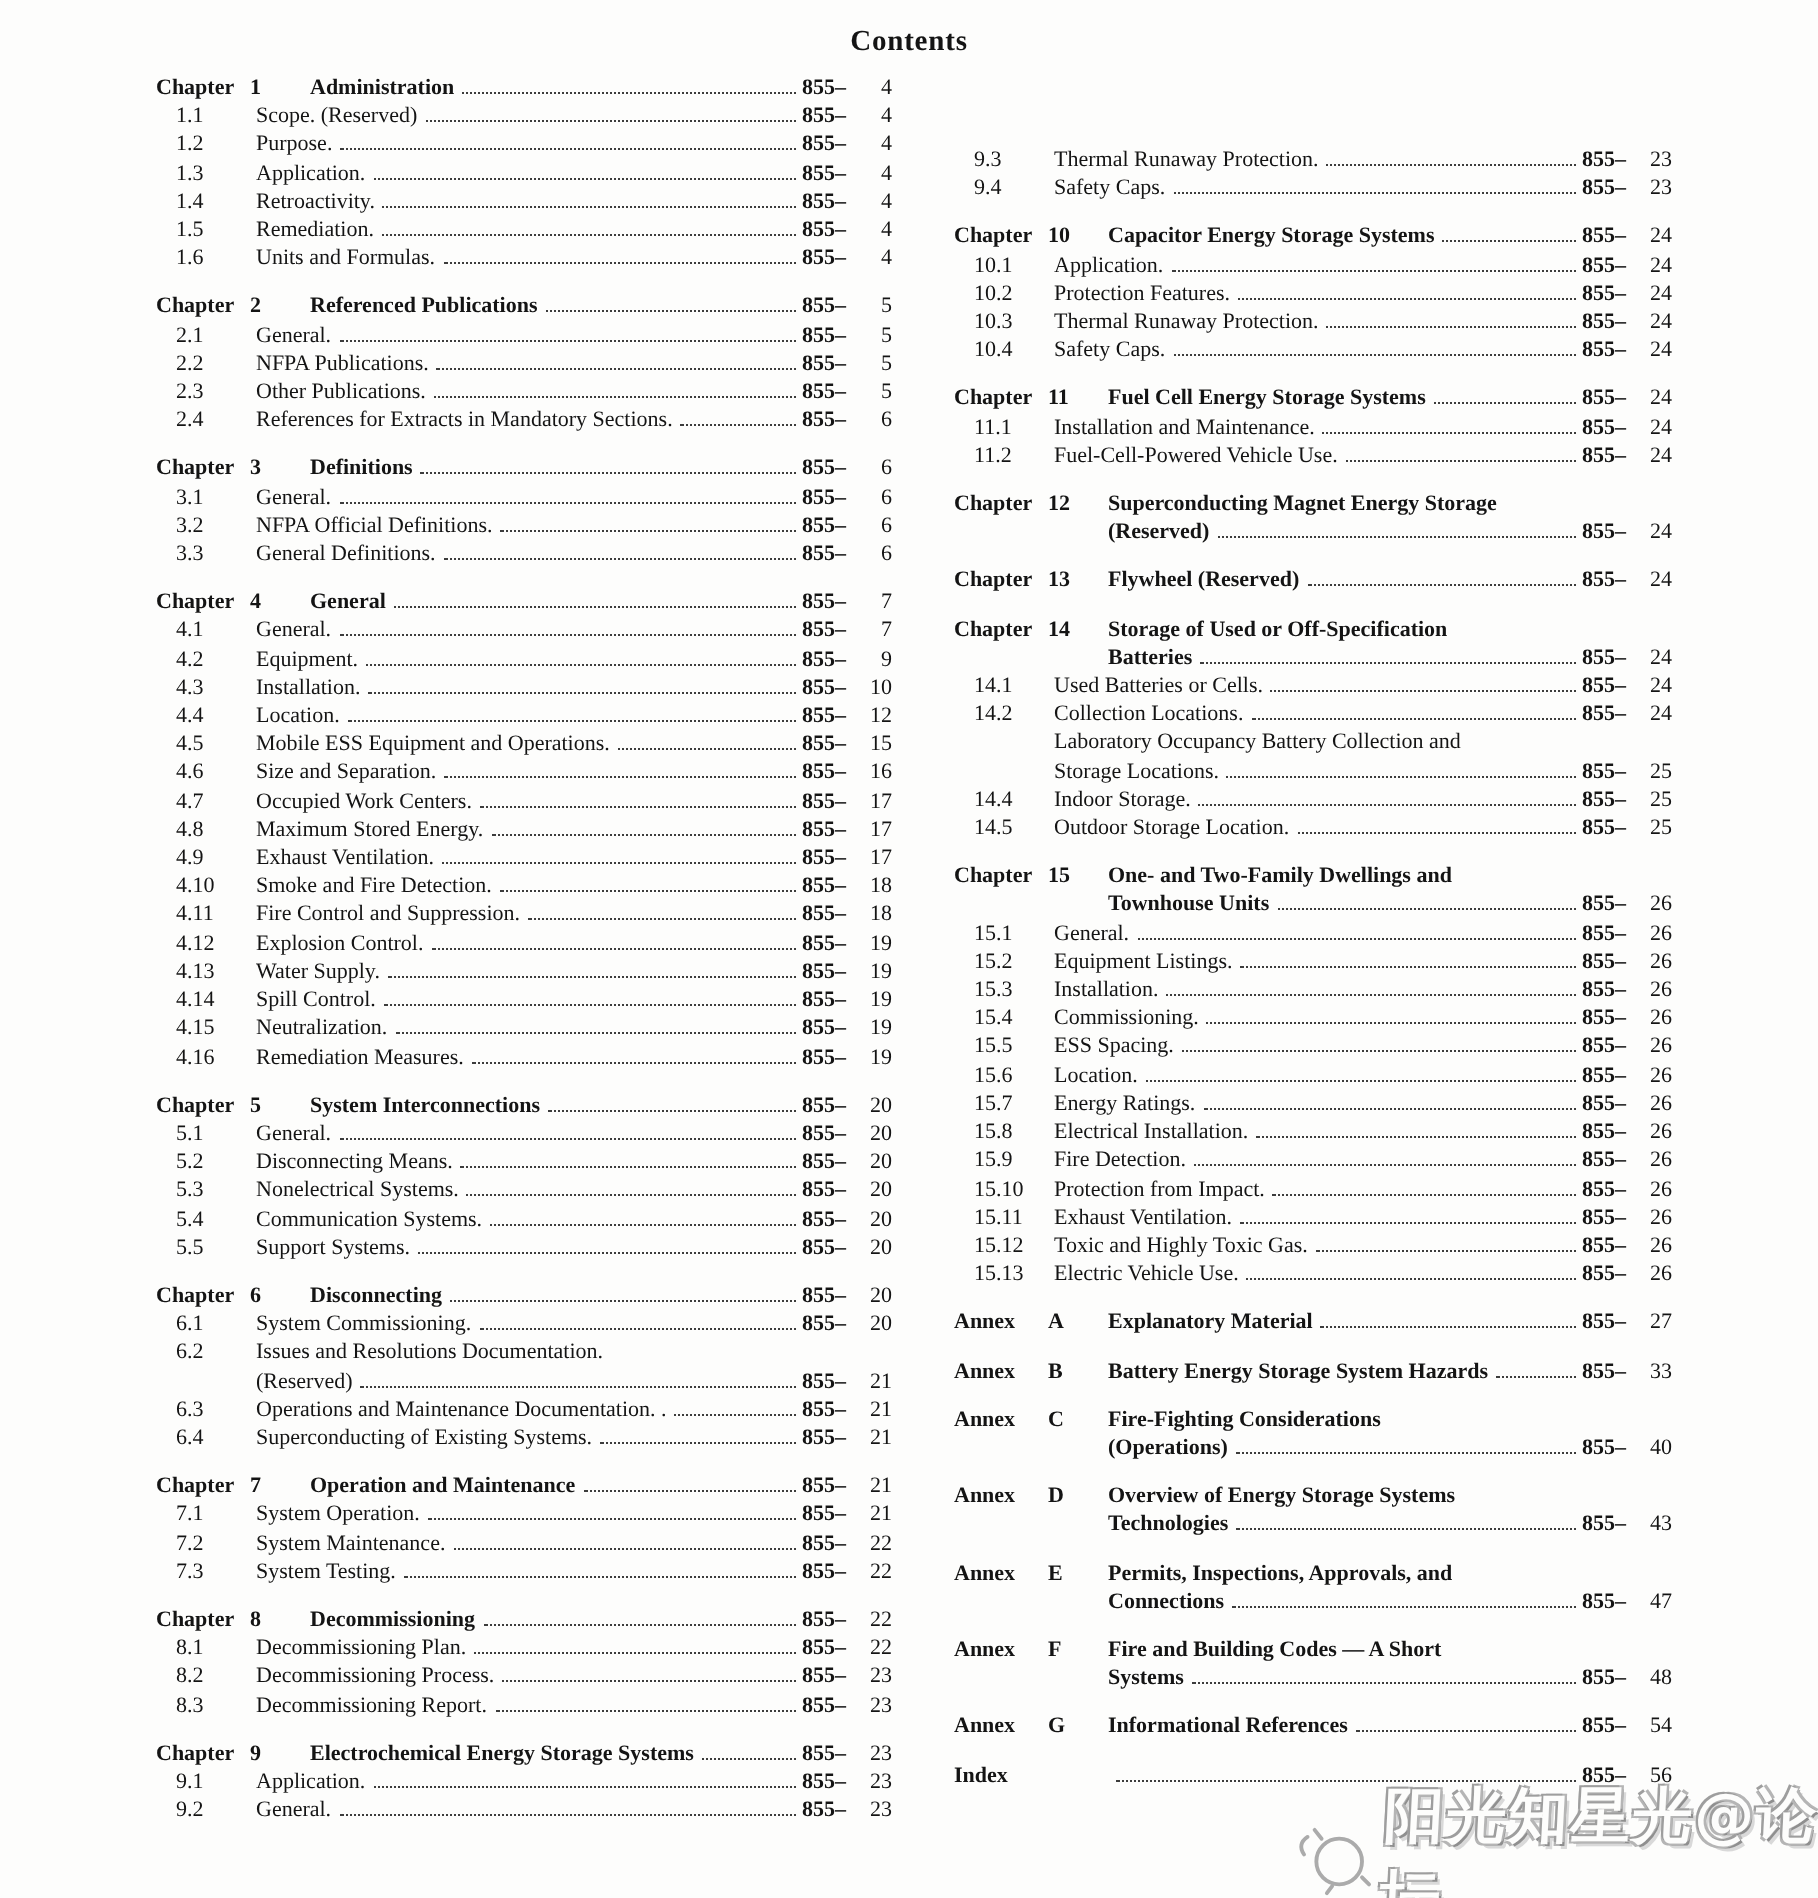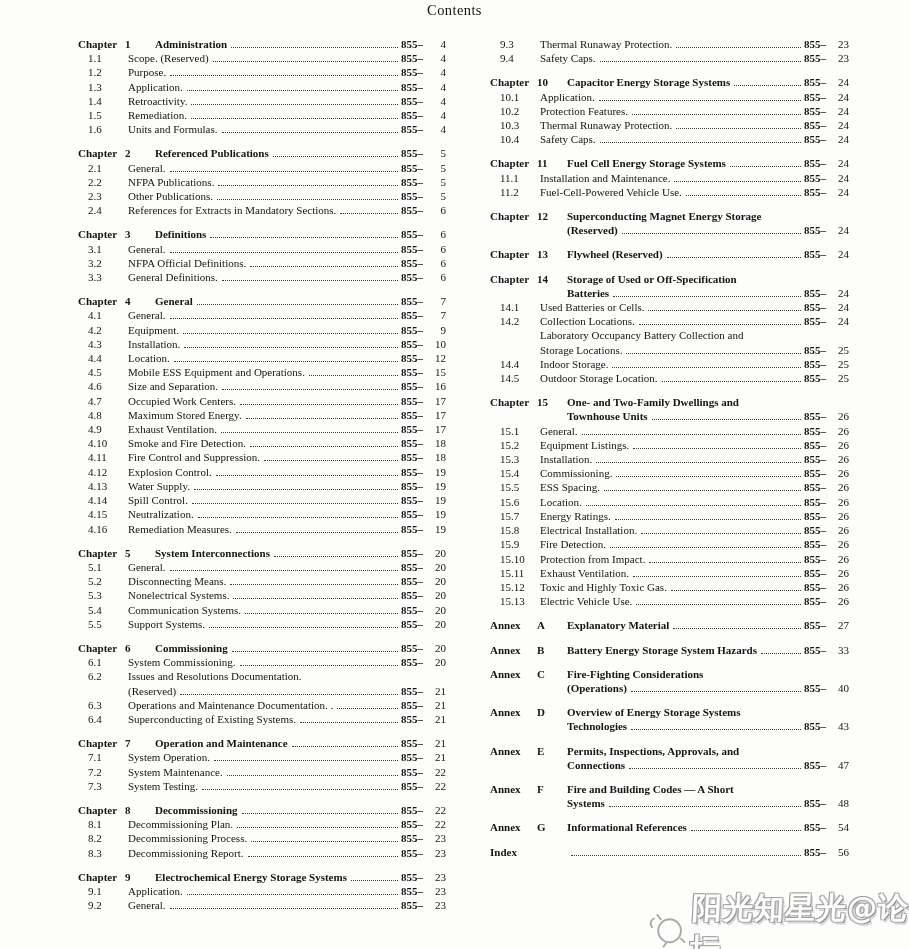--- a/index.html
+++ b/index.html
@@ -8,30 +8,30 @@
     width: 909px; height: 949px; overflow: hidden;
     background: #ffffff;
     font-family: "Liberation Serif", "DejaVu Serif", serif;
     color: #141414;
   }
   .sheet {
     position: relative; width: 909px; height: 949px;
     background: #fdfdfc;
   }
   .doc-title {
-    position: absolute; top: 2px; left: 0; width: 100%;
-    text-align: center; font-weight: normal; font-size: 14.5px;
+    position: absolute; top: 13px; left: 0; width: 100%;
+    text-align: center; font-weight: bold; font-size: 14.5px;
     letter-spacing: 0.4px;
   }
   .col {
     position: absolute; top: 37px;
     font-size: 11px; line-height: 14.2px;
   }
   .col-left  { left: 78px;  width: 368px; }
-  .col-right { left: 490px; width: 359px; }
+  .col-right { left: 477px; width: 359px; margin-top: 36px; }
 
   .entry { }
   .entry.gap { margin-top: 10px; }
   .line { display: flex; align-items: baseline; }
 
   
   .chap .txt { font-weight: bold; }
   .w   { flex: none; width: 47px; font-weight: bold; }
   .cid { flex: none; width: 30px; font-weight: bold; }
   .ind-chap { flex: none; width: 77px; }
@@ -509,21 +509,21 @@
           <span class="page">
             <span class="pfx">855–</span>
             <span class="pn">20</span>
           </span>
         </div>
       </div>
       <div class="entry gap">
         <div class="line chap">
           <span class="w">Chapter</span>
           <span class="cid">6</span>
-          <span class="txt">Commissioning</span>
+          <span class="txt">Disconnecting</span>
           <span class="leader"></span>
           <span class="page">
             <span class="pfx">855–</span>
             <span class="pn">20</span>
           </span>
         </div>
       </div>
       <div class="entry">
         <div class="line sec">
           <span class="num">6.1</span>

